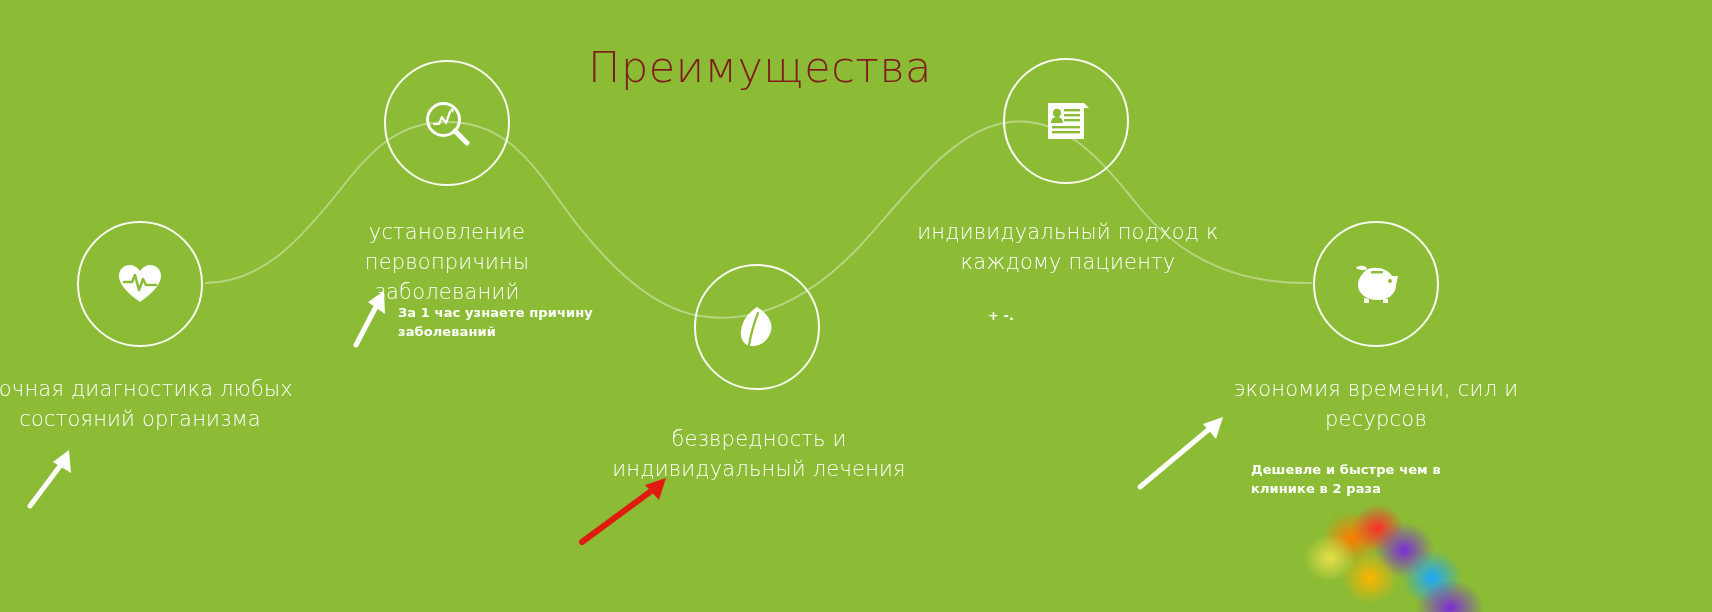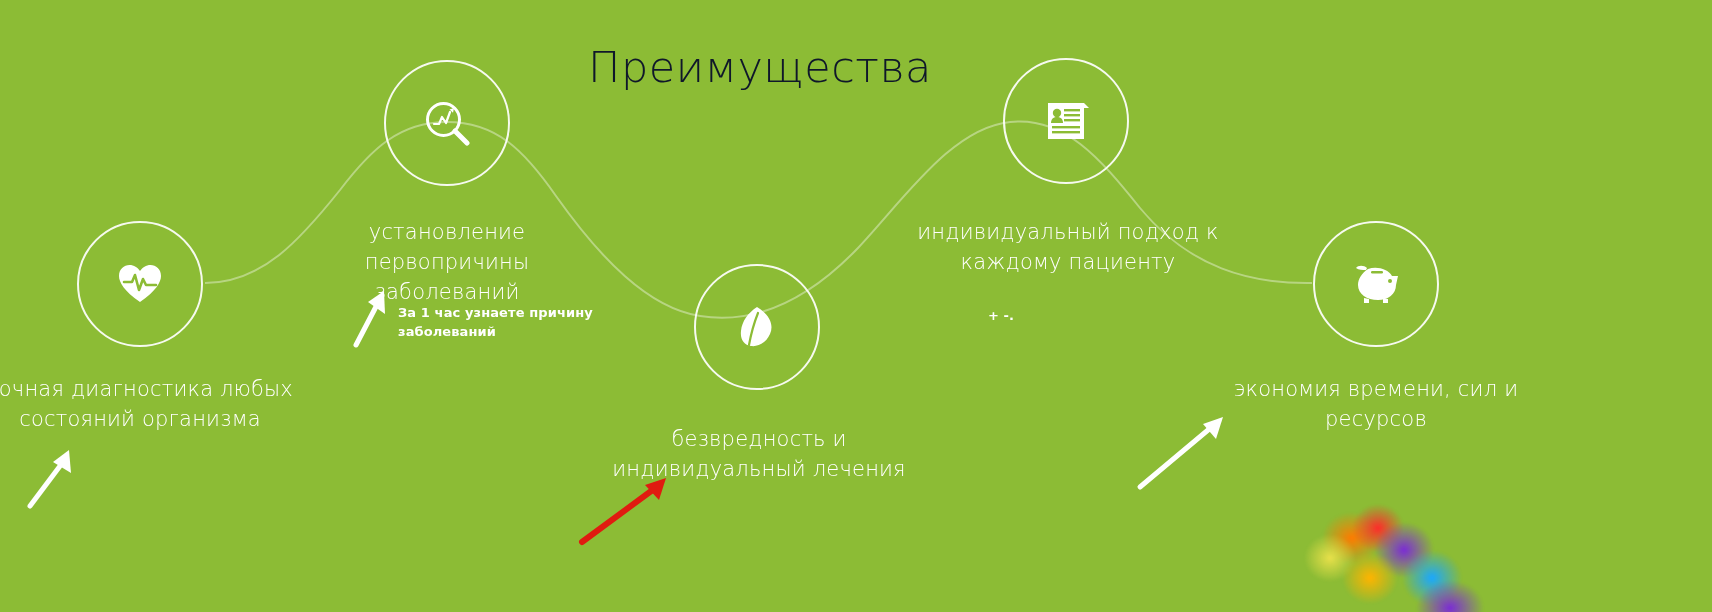--- a/index.html
+++ b/index.html
@@ -12,21 +12,21 @@
     position:absolute;inset:0;
     background:#8cbc35;
     overflow:hidden;
   }
   
   #connector{position:absolute;left:0;top:0;width:1712px;height:612px;pointer-events:none;}
   
   #page-title{
     position:absolute;left:520px;top:44px;width:480px;
     text-align:center;
-    color:#0f172a;
+    color:#7f1d1d;
     font-size:43px;
     line-height:1.1;
     font-weight:300;
     font-stretch:semi-condensed;
     letter-spacing:0.5px;
     white-space:nowrap;
   }
   
   .node{position:absolute;}
   .circle{
@@ -175,20 +175,21 @@
         </svg>
       </span>
     </div>
     <div class="main-label" style="left:1222px;top:375px;width:308px;">экономия времени, сил и ресурсов</div>
   </div>
 
   <svg class="arrow" style="left:1128px;top:405px;width:120px;height:90px;" viewBox="0 0 120 90" xmlns="http://www.w3.org/2000/svg">
     <path d="M12 82 L86 20" stroke="#ffffff" stroke-width="5" stroke-linecap="round" fill="none"></path>
     <path d="M95 12 L88 34 L75 19 Z" fill="#ffffff"></path>
   </svg>
+  <div class="note-label" style="left:1251px;top:461px;width:230px;">Дешевле и быстре чем в клинике в 2 раза</div>
 
   <svg id="blob" viewBox="0 0 200 130" xmlns="http://www.w3.org/2000/svg">
     <defs>
       <radialGradient id="g1" cx="50%" cy="50%" r="50%">
         <stop offset="0%" stop-color="#ff2a2a"></stop>
           <stop offset="100%" stop-color="#ff2a2a" stop-opacity="0"></stop>
       </radialGradient>
       <radialGradient id="g2" cx="50%" cy="50%" r="50%">
         <stop offset="0%" stop-color="#ffb400"></stop>
           <stop offset="100%" stop-color="#ffb400" stop-opacity="0"></stop>

